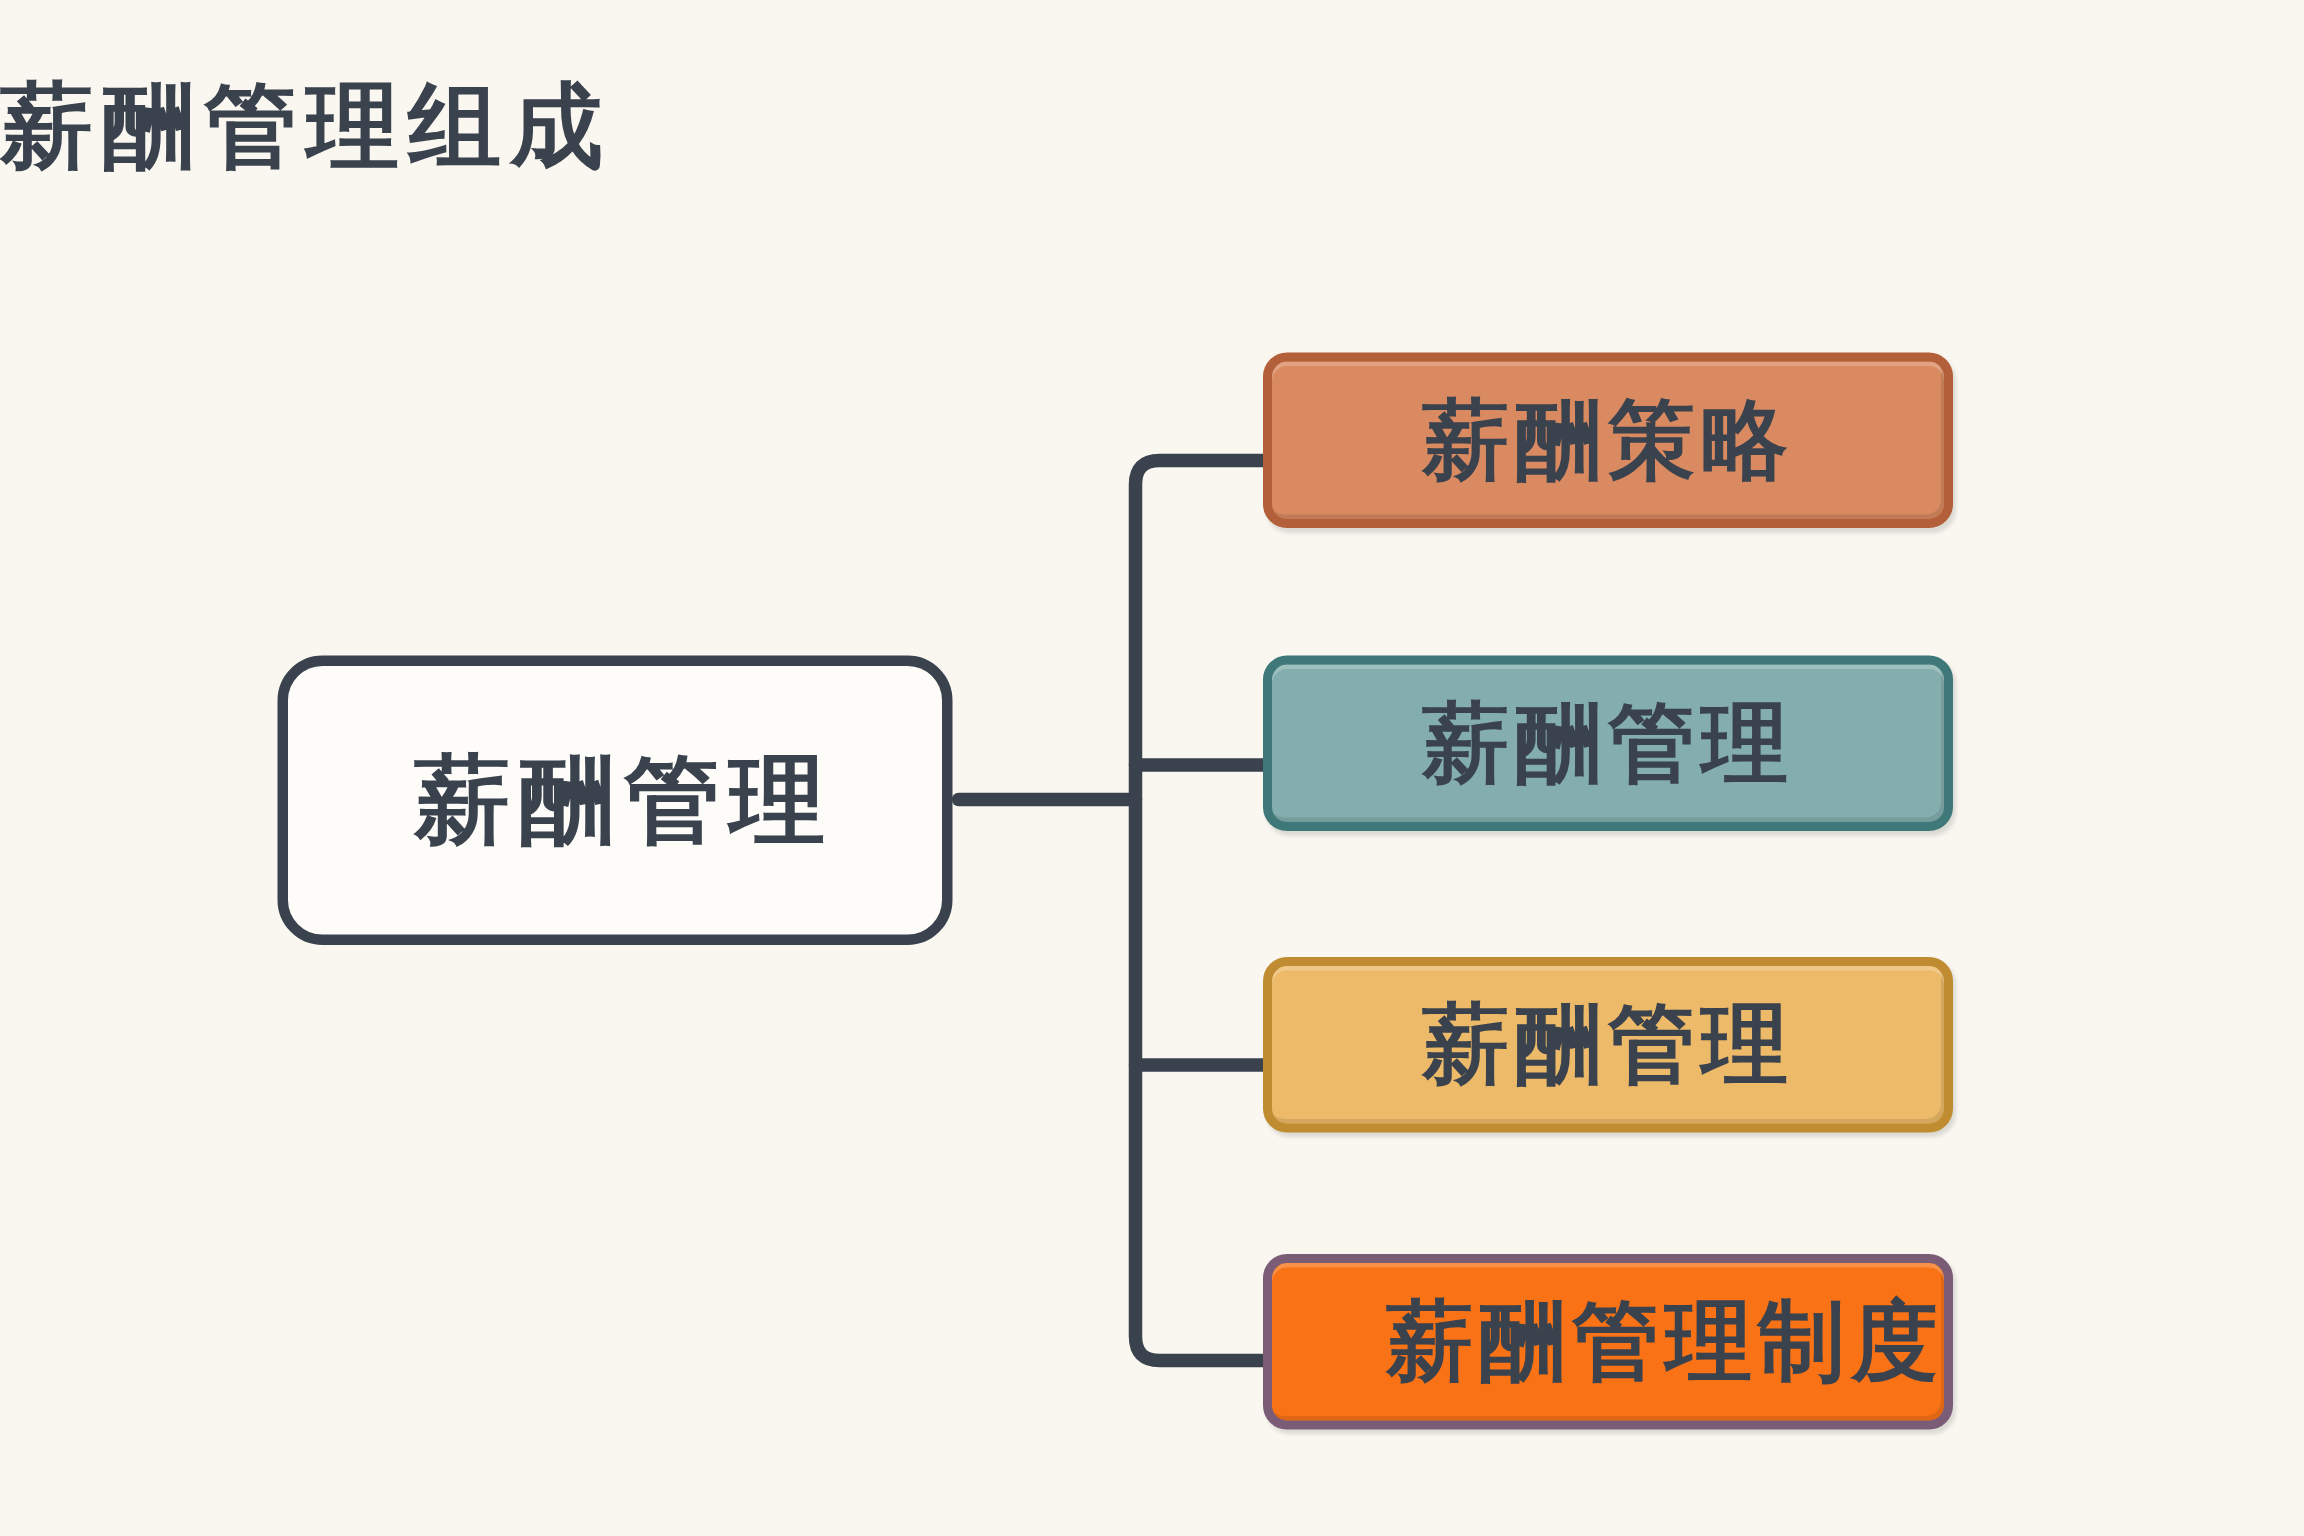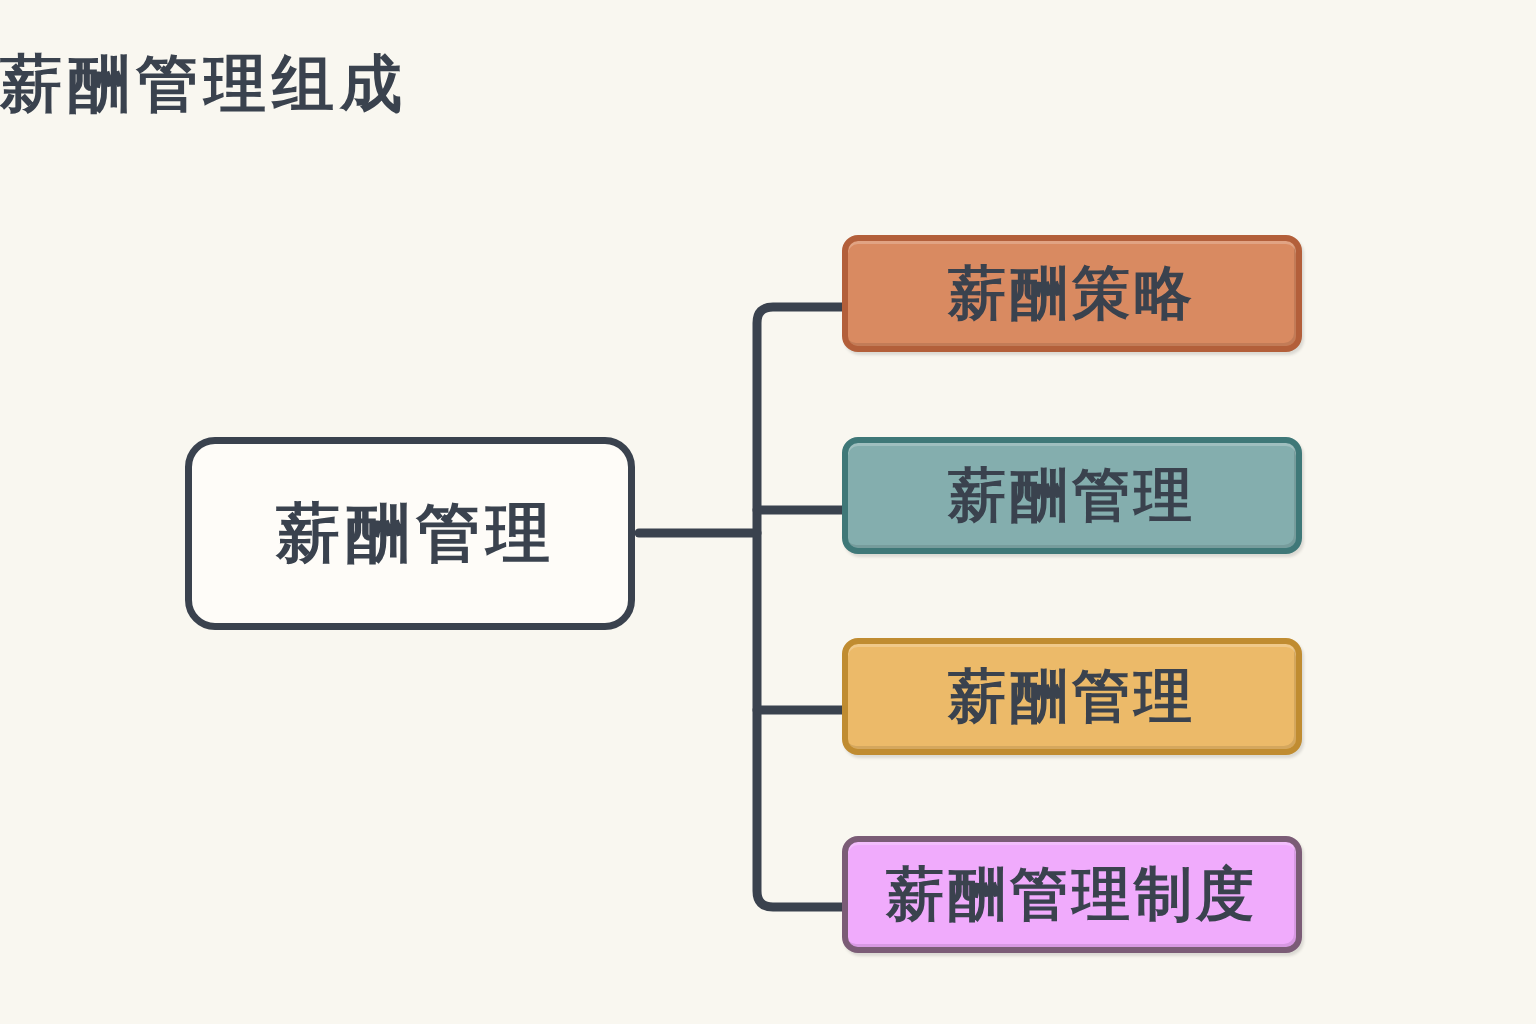--- a/index.html
+++ b/index.html
@@ -112,17 +112,17 @@
   </div>
 
   <div class="node child-node n1" style="background-color: rgb(132, 174, 174); border-color: rgb(63, 120, 120);">
     <span>薪酬管理</span>
   </div>
 
   <div class="node child-node n2" style="background-color: rgb(236, 186, 105); border-color: rgb(192, 140, 49);">
     <span>薪酬管理</span>
   </div>
 
-  <div class="node child-node n3" style="background-color: #f0abfc; border-color: rgb(123, 92, 118);">
+  <div class="node child-node n3" style="background-color: #f97316; border-color: rgb(123, 92, 118); justify-content: flex-end;">
     <span>薪酬管理制度</span>
   </div>
 
 </div>
 
 </body></html>

